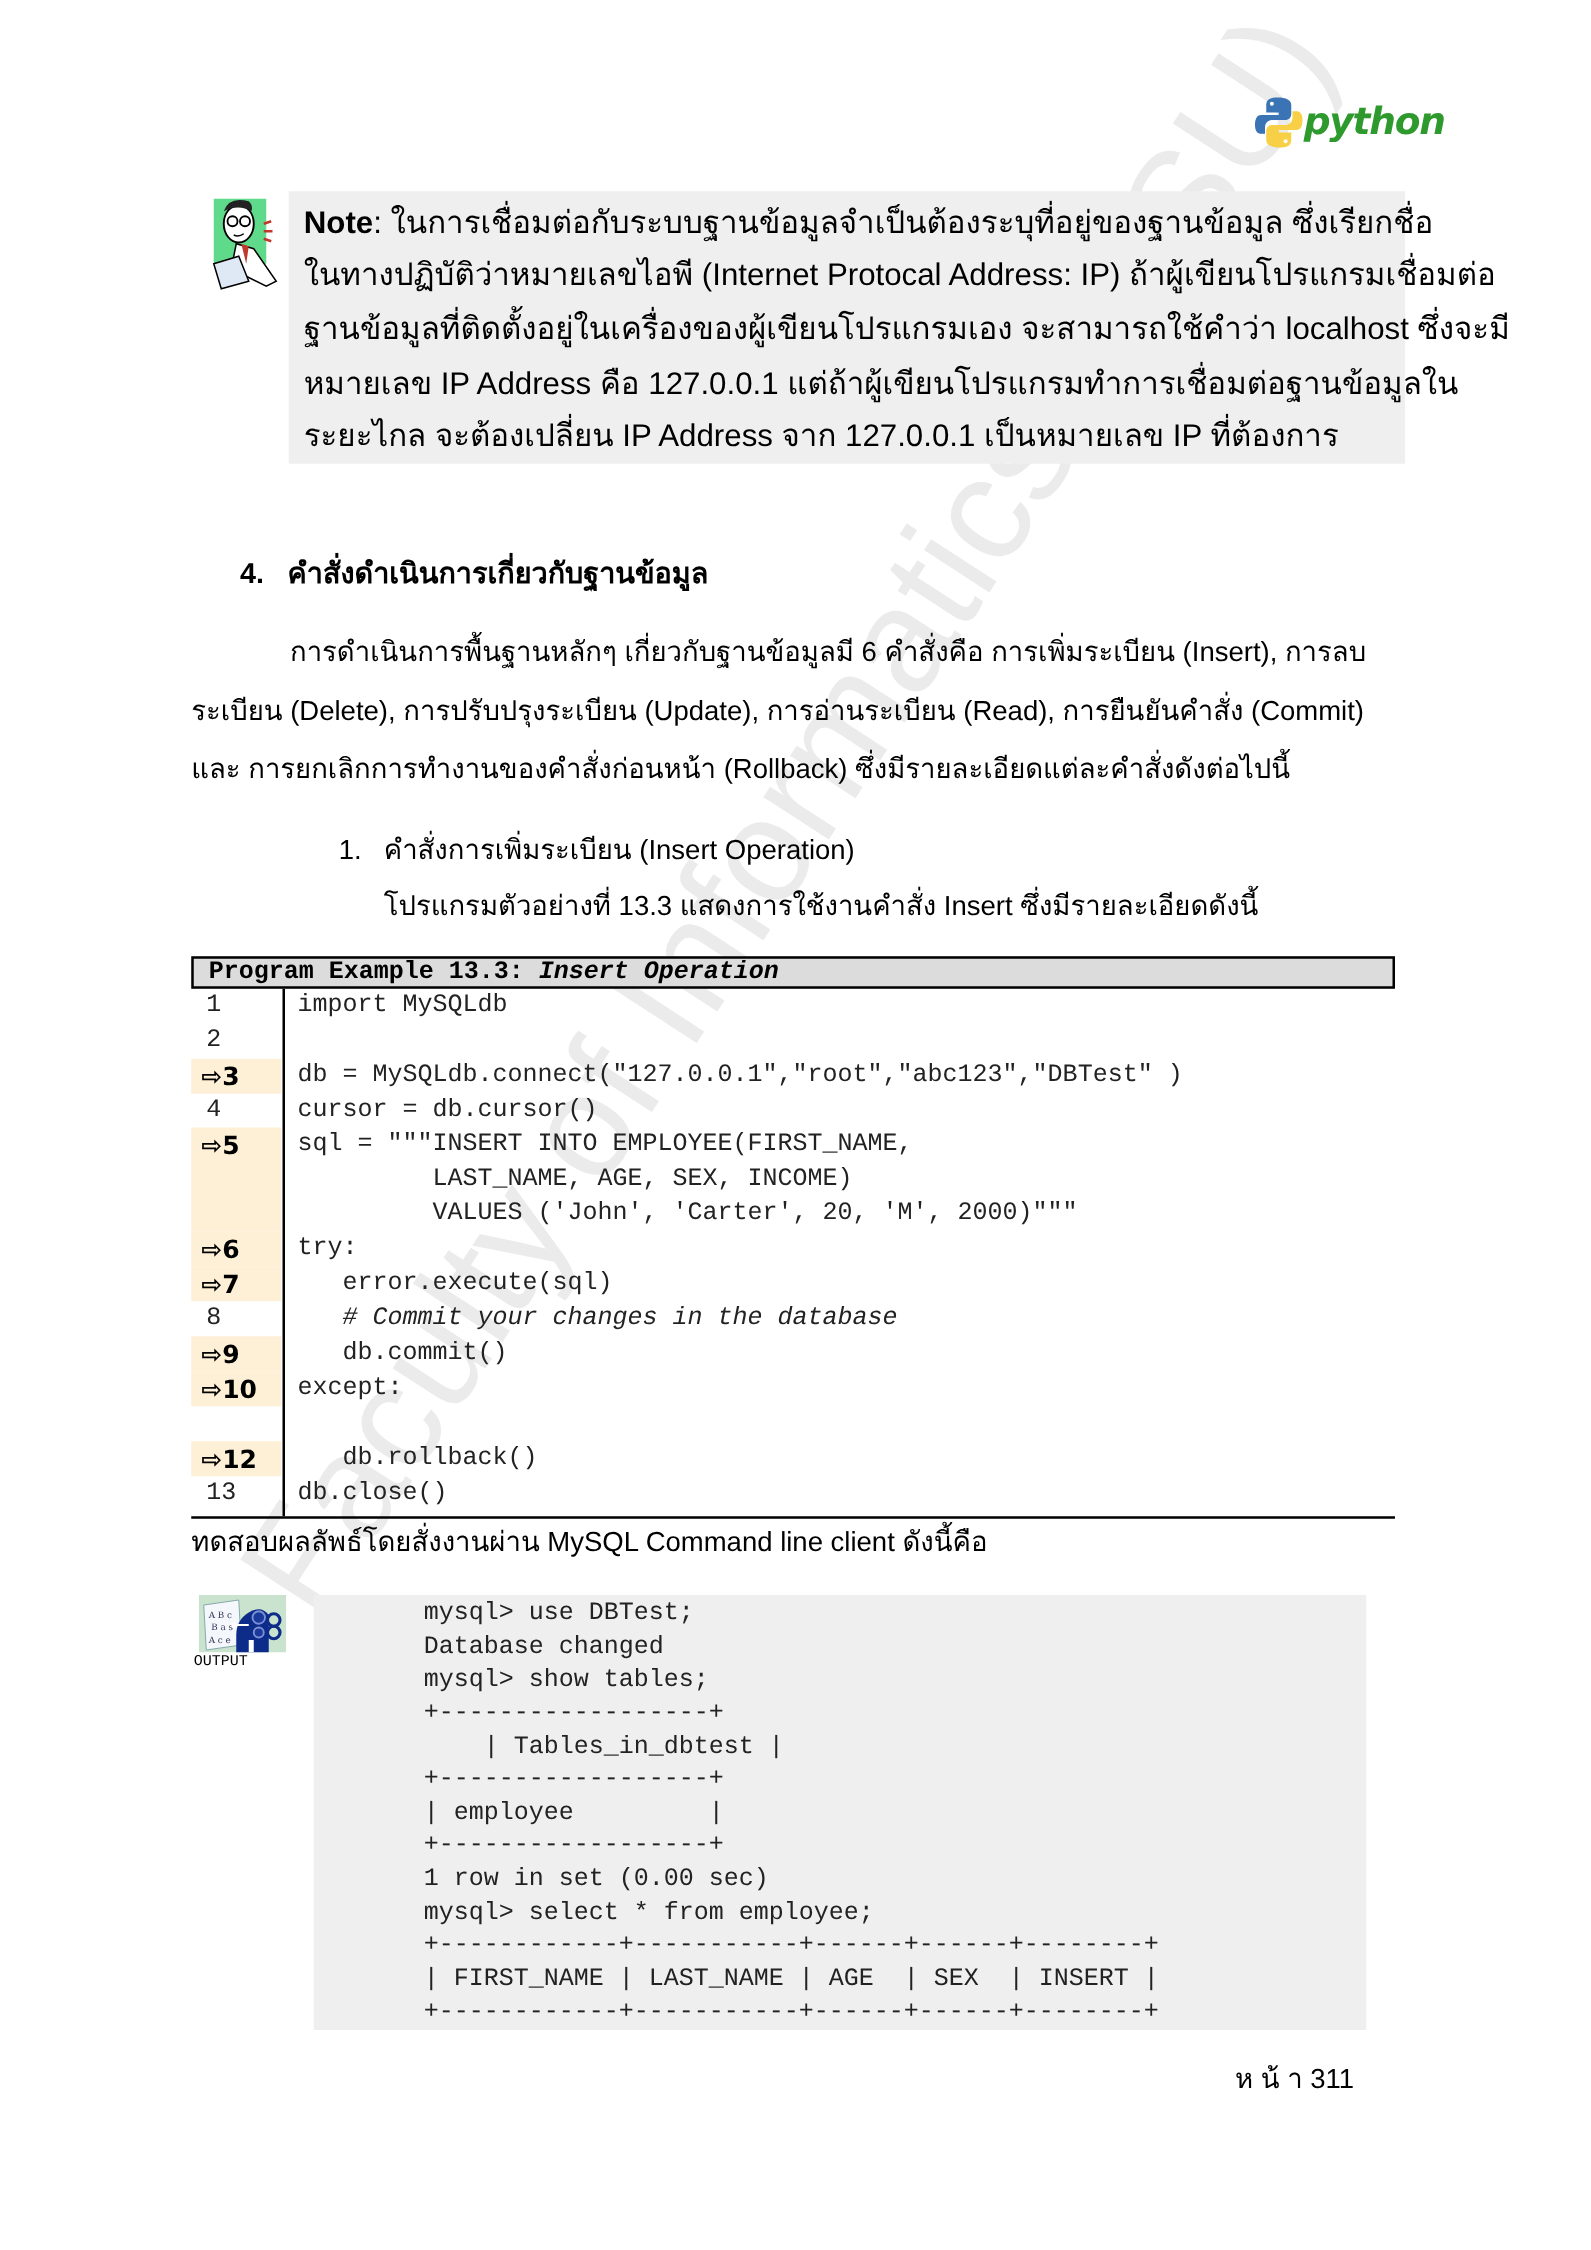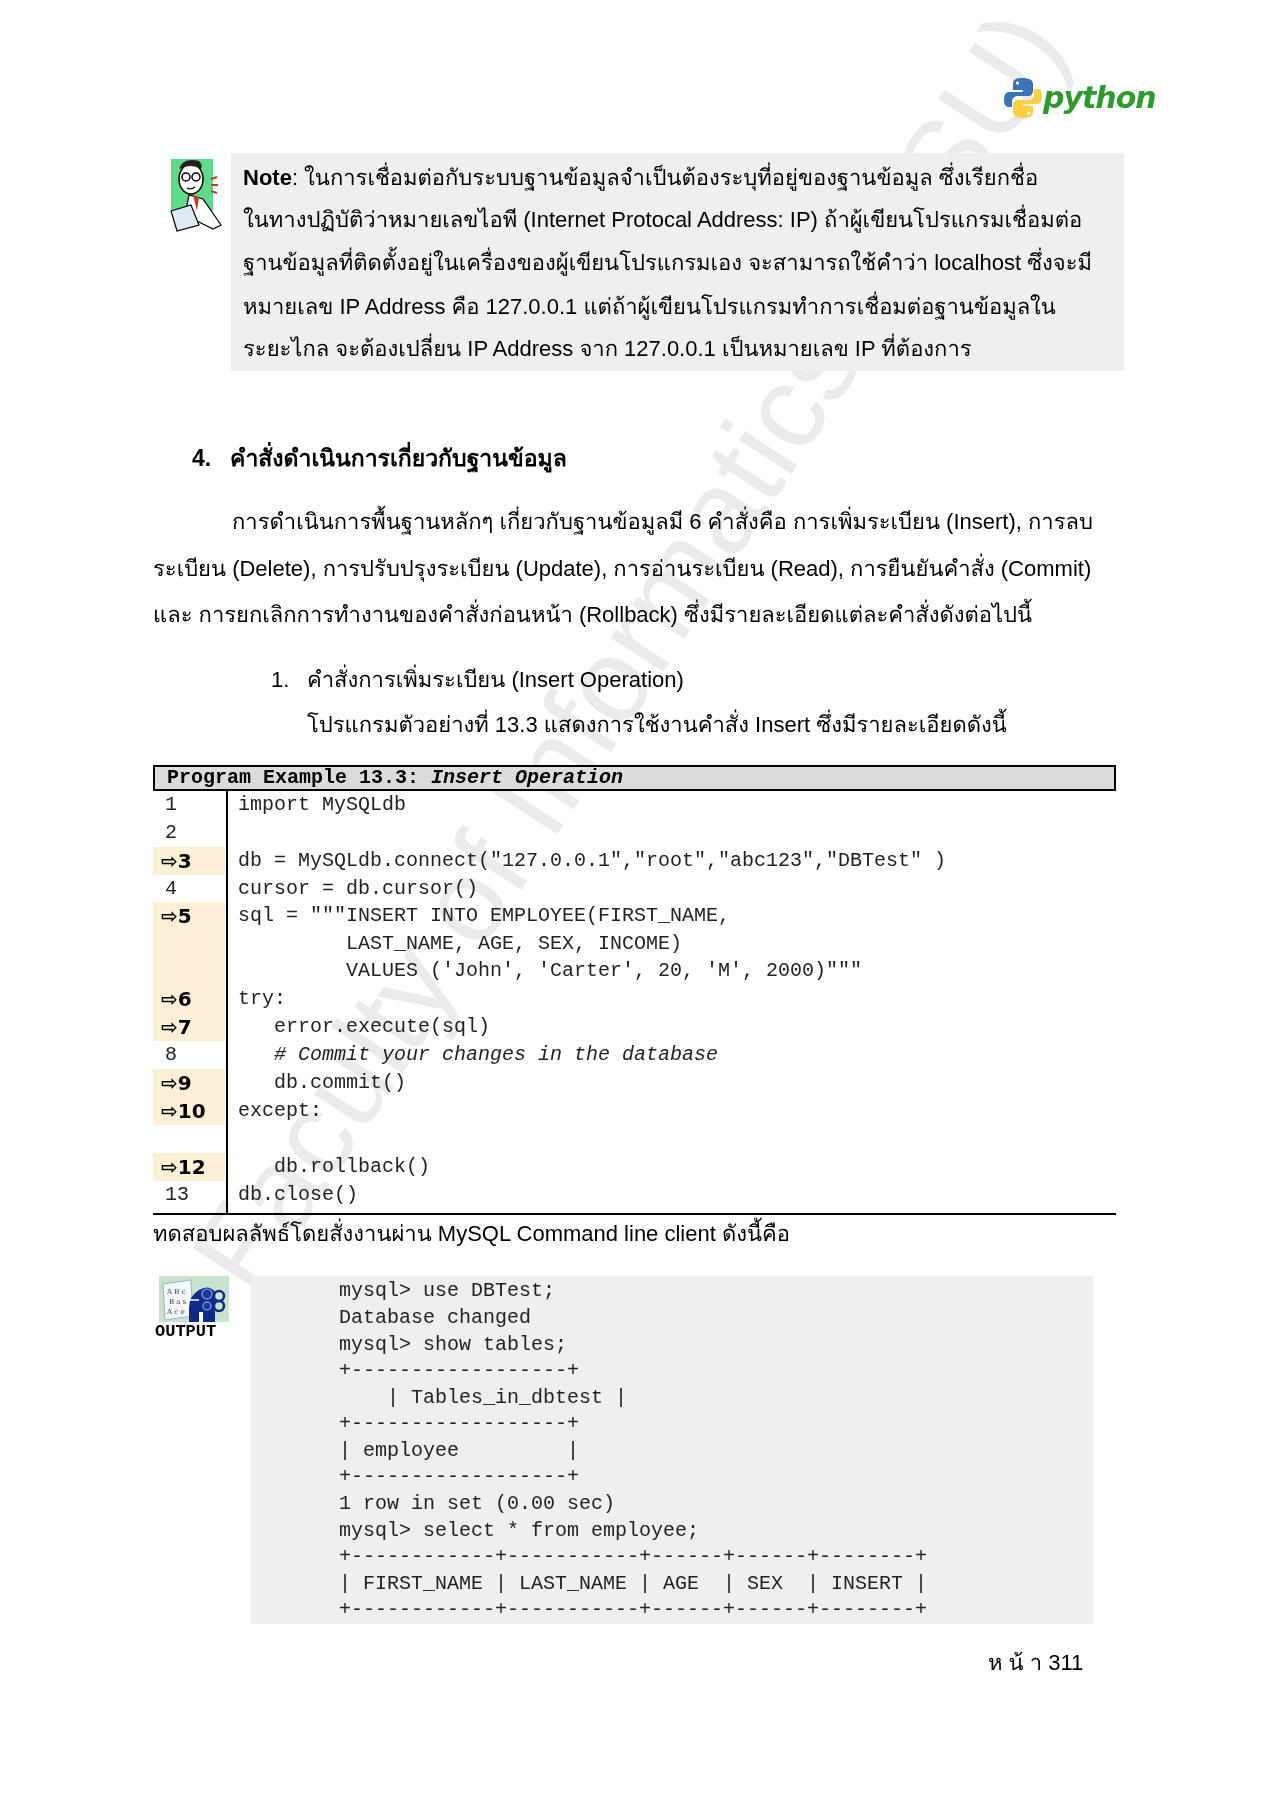--- a/index.html
+++ b/index.html
@@ -6,21 +6,21 @@
   body { width: 1273px; height: 1800px; position: relative; overflow: hidden;
          font-family: "Liberation Sans", "DejaVu Sans", sans-serif; color: #000; }
 
   .logo { position: absolute; left: 1003px; top: 76px; display: flex; align-items: center; }
   .logo svg { width: 40px; height: 44px; }
   .logo .logo-text { font-family: "DejaVu Sans", sans-serif; font-weight: bold; font-size: 30px;
                      color: #2e9a2e; letter-spacing: -1px; margin-left: 0px; line-height: 1; font-style: italic; }
 
   .note-icon { position: absolute; left: 169px; top: 155px; width: 58px; height: 78px; }
   .note-box { position: absolute; left: 231px; top: 153px; width: 893px; height: 218px; background: #efefef; }
-  .note-line { position: absolute; left: 243px; font-size: 22px; line-height: 28px; white-space: nowrap; }
+  .note-line { position: absolute; left: 243px; font-size: 25px; line-height: 28px; white-space: nowrap; }
 
   .heading { position: absolute; left: 192px; top: 440px; font-size: 23px; font-weight: bold; white-space: nowrap; }
   .heading .num { display: inline-block; width: 38px; }
 
   .para { position: absolute; font-size: 22px; line-height: 28px; white-space: nowrap; }
 
   .sub { position: absolute; font-size: 22px; line-height: 28px; white-space: nowrap; }
 
   .code-title { position: absolute; left: 153px; top: 765px; width: 963px; height: 26px; background: #dcdcdc;
                 border: 2px solid #000; box-sizing: border-box; font-family: "Liberation Mono", monospace;
@@ -33,21 +33,21 @@
         font-family: "Liberation Mono", monospace; font-size: 20px; line-height: 28px; color: #222; }
   .ln.hl { background: #fdf0d6; font-family: "DejaVu Sans", sans-serif; font-weight: bold; font-size: 20px; color: #000; padding-left: 8px; }
   .code { position: absolute; left: 85px; top: 0; font-family: "Liberation Mono", monospace; font-size: 20px;
           line-height: 28px; white-space: pre; color: #222; }
   .code.comment { font-style: italic; }
 
   .after-code { position: absolute; left: 153px; top: 1220px; font-size: 22px; line-height: 28px; white-space: nowrap; }
 
   .output-icon { position: absolute; left: 159px; top: 1276px; width: 70px; height: 46px; }
   .output-label { position: absolute; left: 155px; top: 1322px; font-family: "Liberation Mono", monospace;
-                  font-weight: bold; font-size: 17px; letter-spacing: 0px; }
+                  font-weight: normal; font-size: 12px; letter-spacing: 0px; }
   .output-box { position: absolute; left: 251px; top: 1276px; width: 842px; height: 348px; background: #efefef; }
   .out-line { position: absolute; left: 339px; font-family: "Liberation Mono", monospace; font-size: 20px;
               line-height: 26px; white-space: pre; color: #222; }
 
   .page-no { position: absolute; left: 988px; top: 1645px; font-size: 22px; white-space: nowrap; }
 
   .watermark { position: absolute; left: 0; top: 0; width: 1273px; height: 1800px; pointer-events: none; }
 </style>
 </head>
 <body>

